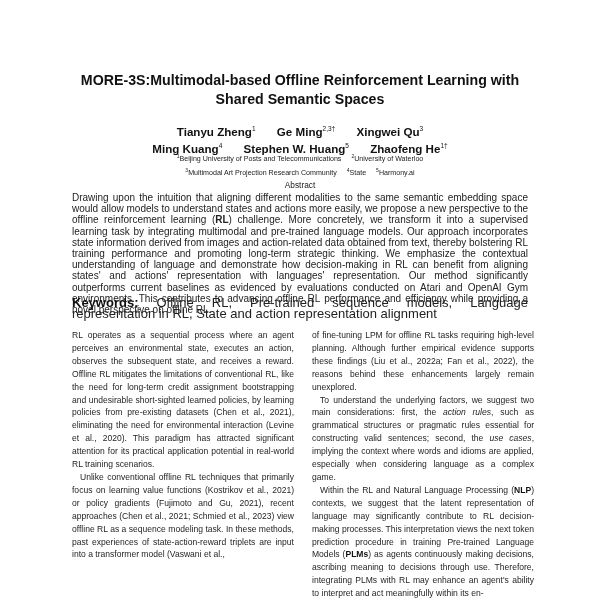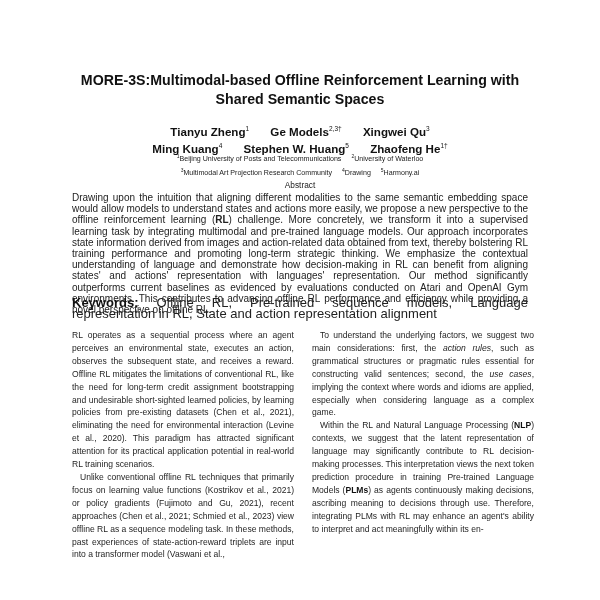--- a/index.html
+++ b/index.html
@@ -36,49 +36,50 @@
   b.em { color: #111; }
 </style>
 </head>
 <body>
 
 <div class="title">MORE-3S:Multimodal-based Offline Reinforcement Learning with Shared Semantic Spaces</div>
 
 <div class="authors">
   <span class="row">
     <span class="a"><span>Tianyu Zheng</span><sup>1</sup></span>
-    <span class="a"><span>Ge Models</span><sup>2,3†</sup></span>
+    <span class="a"><span>Ge Ming</span><sup>2,3†</sup></span>
     <span class="a"><span>Xingwei Qu</span><sup>3</sup></span>
   </span>
   <span class="row">
     <span class="a"><span>Ming Kuang</span><sup>4</sup></span>
     <span class="a"><span>Stephen W. Huang</span><sup>5</sup></span>
     <span class="a"><span>Zhaofeng He</span><sup>1†</sup></span>
   </span>
 </div>
 
 <div class="affil">
   <span class="row">
     <span class="af"><sup>1</sup><span>Beijing University of Posts and Telecommunications</span></span>
     <span class="af"><sup>2</sup><span>University of Waterloo</span></span>
   </span>
   <span class="row">
     <span class="af"><sup>3</sup><span>Multimodal Art Projection Research Community</span></span>
-    <span class="af"><sup>4</sup><span>Drawing</span></span>
+    <span class="af"><sup>4</sup><span>State</span></span>
     <span class="af"><sup>5</sup><span>Harmony.ai</span></span>
   </span>
 </div>
 
 <div class="abs-head">Abstract</div>
 
 <div class="abstract"><span>Drawing upon the intuition that aligning different modalities to the same semantic embedding space would allow models to understand states and actions more easily, we propose a new perspective to the offline reinforcement learning (</span><b>RL</b><span>) challenge. More concretely, we transform it into a supervised learning task by integrating multimodal and pre-trained language models.  Our approach incorporates state information derived from images and action-related data obtained from text, thereby bolstering RL training performance and promoting long-term strategic thinking. We emphasize the contextual understanding of language and demonstrate how decision-making in RL can benefit from aligning states' and actions' representation with languages' representation. Our method significantly outperforms current baselines as evidenced by evaluations conducted on Atari and OpenAI Gym environments. This contributes to advancing offline RL performance and efficiency while providing a novel perspective on offline RL.</span></div>
 
 <div class="keywords"><b>Keywords:</b><span> Offline RL, Pre-trained sequence models, Language representation in RL, State and action representation alignment</span></div>
 
 <div class="col left">
   <p>RL operates as a sequential process where an agent perceives an environmental state, executes an action, observes the subsequent state, and receives a reward. Offline RL mitigates the limitations of conventional RL, like the need for long-term credit assignment bootstrapping and undesirable short-sighted learned policies, by learning policies from pre-existing datasets (Chen et al., 2021), eliminating the need for environmental interaction (Levine et al., 2020). This paradigm has attracted significant attention for its practical application potential in real-world RL training scenarios.</p>
   <p class="indent">Unlike conventional offline RL techniques that primarily focus on learning value functions (Kostrikov et al., 2021) or policy gradients (Fujimoto and Gu, 2021), recent approaches (Chen et al., 2021; Schmied et al., 2023) view offline RL as a sequence modeling task. In these methods, past experiences of state-action-reward triplets are input into a transformer model (Vaswani et al.,</p>
 </div>
 
 <div class="col right">
+  <p>of fine-tuning LPM for offline RL tasks requiring high-level planning. Although further empirical evidence supports these findings (Liu et al., 2022a; Fan et al., 2022), the reasons behind these enhancements largely remain unexplored.</p>
   <p class="indent"><span>To understand the underlying factors, we suggest two main considerations: first, the </span><i>action rules</i><span>, such as grammatical structures or pragmatic rules essential for constructing valid sentences; second, the </span><i>use cases</i><span>, implying the context where words and idioms are applied, especially when considering language as a complex game.</span></p>
   <p class="indent"><span>Within the RL and Natural Language Processing (</span><b class="em">NLP</b><span>) contexts, we suggest that the latent representation of language may significantly contribute to RL decision-making processes. This interpretation views the next token prediction procedure in training Pre-trained Language Models (</span><b class="em">PLMs</b><span>) as agents continuously making decisions, ascribing meaning to decisions through use. Therefore, integrating PLMs with RL may enhance an agent's ability to interpret and act meaningfully within its en-</span></p>
 </div>
 
 </body></html>

